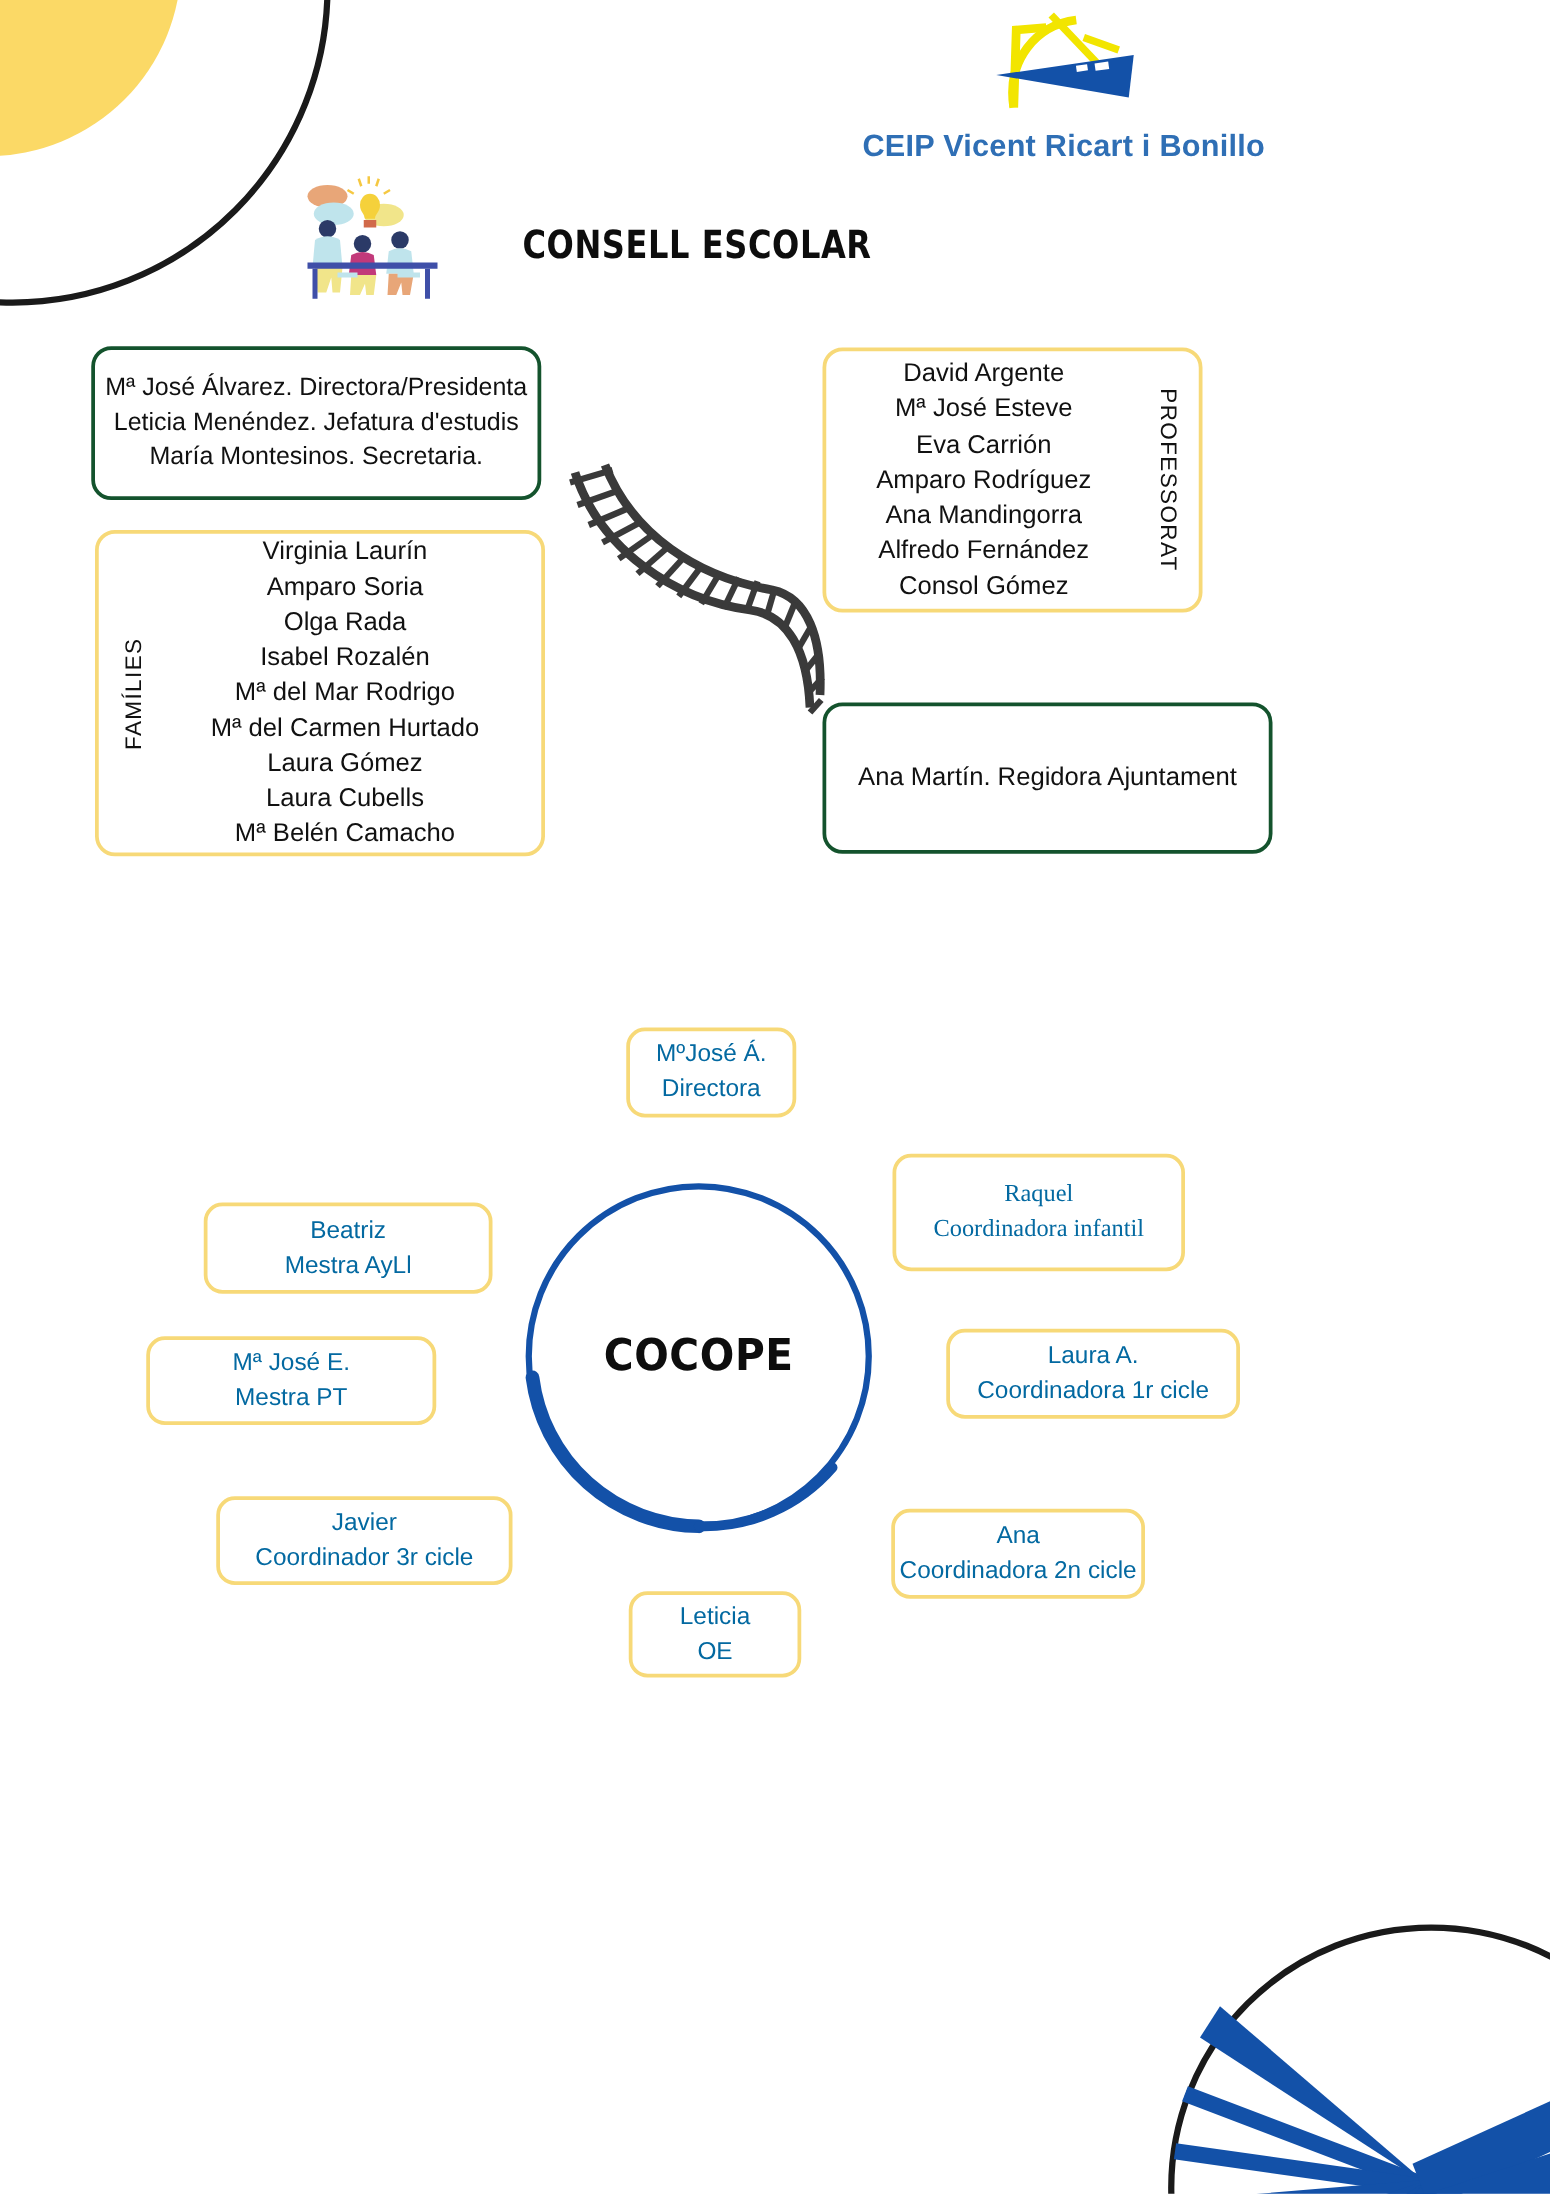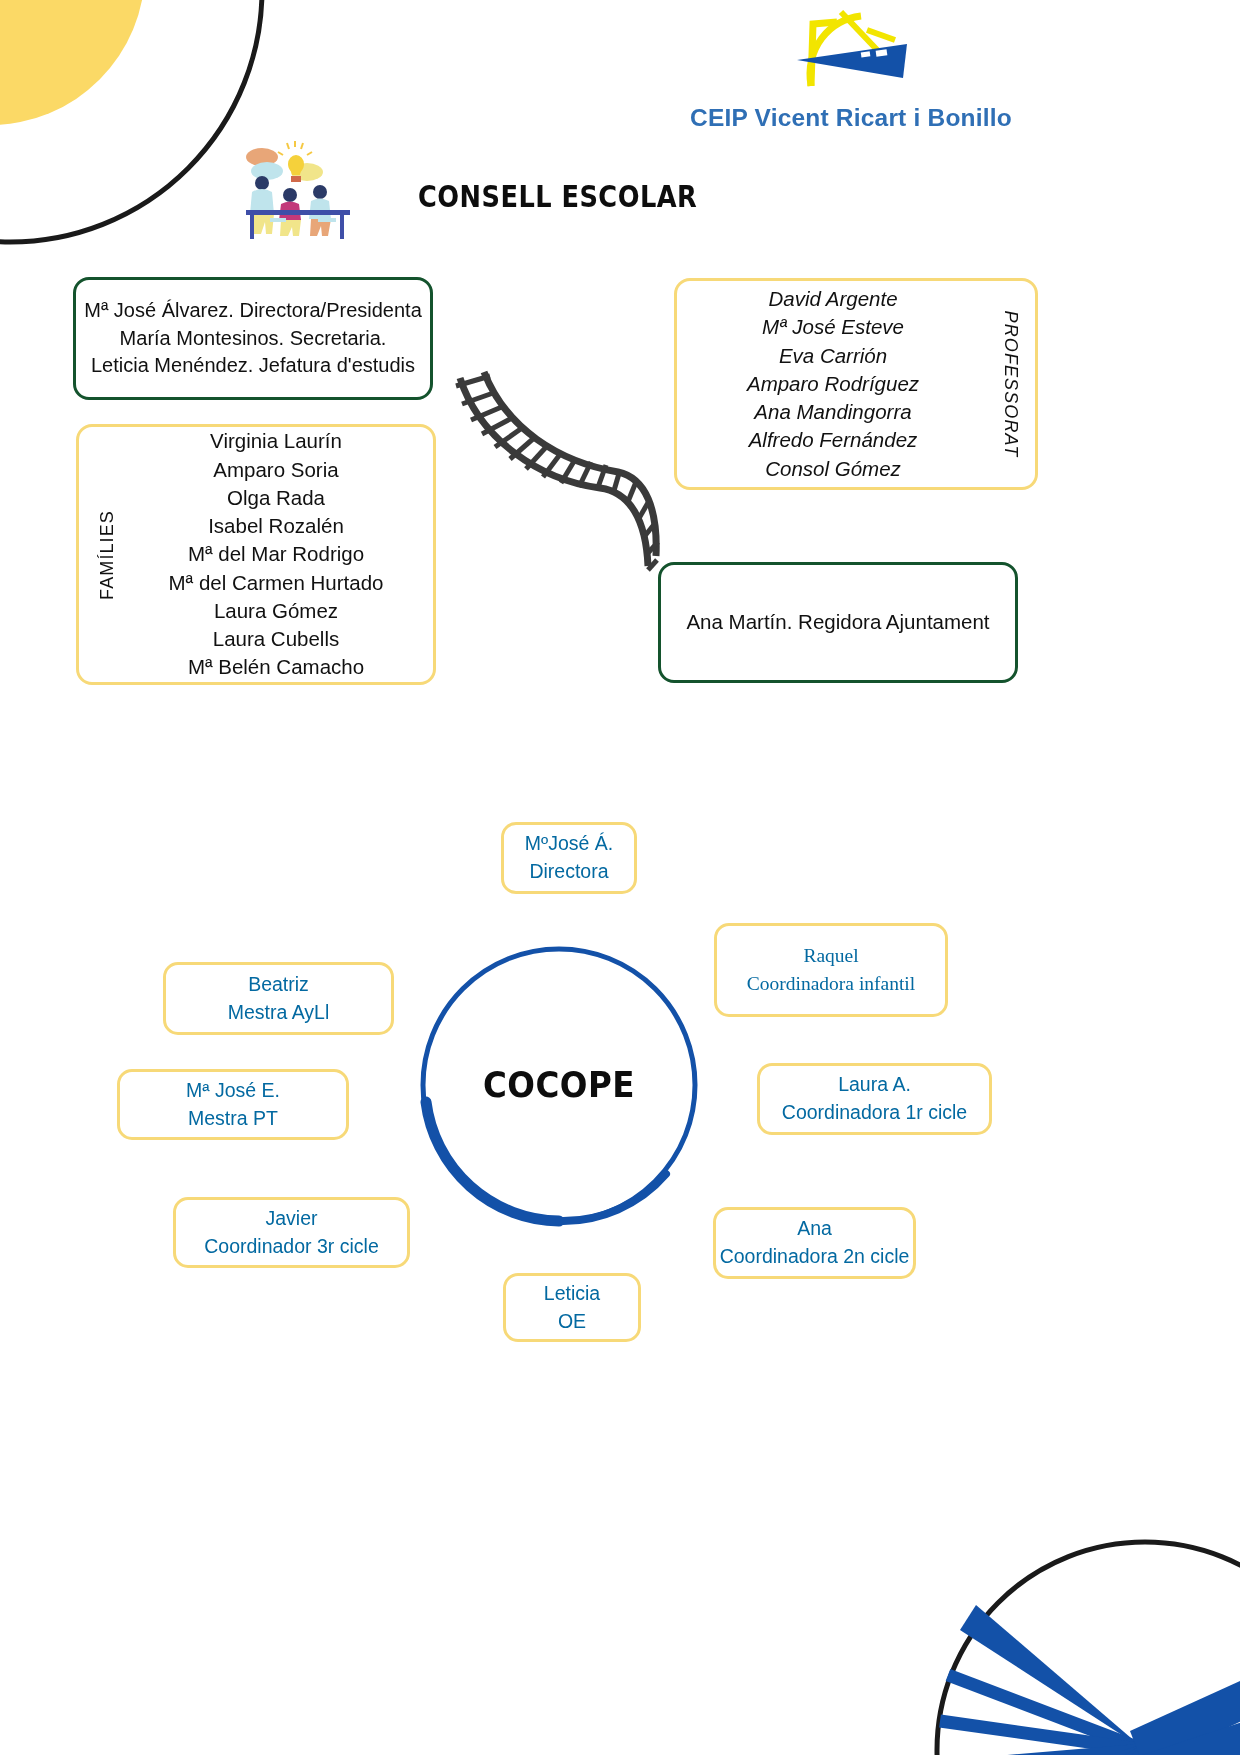--- a/index.html
+++ b/index.html
@@ -107,21 +107,21 @@
     letter-spacing: 1.1px;
     color: #111;
     white-space: nowrap;
   }
   .vlabel.up   { writing-mode: vertical-rl; transform: rotate(180deg); }
   .vlabel.down { writing-mode: vertical-rl; }
 
   
   #box-directiva { left: 73px;  top: 277px; width: 360px; height: 123px; }
   #box-families  { left: 76px;  top: 424px; width: 360px; height: 261px; }
-  #box-professorat { left: 674px; top: 278px; width: 364px; height: 212px; font-style: italic; }
+  #box-professorat { left: 658px; top: 278px; width: 304px; height: 212px; }
   #box-ajuntament  { left: 658px; top: 562px; width: 360px; height: 121px; }
 
   #box-directiva .names { font-size: 20px; }
   #box-families  .names { padding-left: 40px; }
   #box-professorat .names { padding-right: 46px; }
 
   
   .rail {
     position: absolute;
     left: 450px; top: 370px;
@@ -266,22 +266,22 @@
     <path d="M188 150 L 199 131"></path>
     <path d="M194 167 L 206 152"></path>
     <path d="M197 184 L 208 172"></path>
     <path d="M198 200 L 207 190"></path>
   </g>
 </svg>
 
 <div class="box blue" id="box-directiva">
   <div class="names">
     <div>Mª José Álvarez. Directora/Presidenta</div>
+    <div>Leticia Menéndez. Jefatura d'estudis</div>
     <div>María Montesinos. Secretaria.</div>
-    <div>Leticia Menéndez. Jefatura d'estudis</div>
   </div>
 </div>
 
 <div class="box yellow" id="box-families">
   <div class="vlabel up" style="left:18px; top:50%; transform:translateY(-50%) rotate(180deg);">FAMÍLIES</div>
   <div class="names">
     <div>Virginia Laurín</div>
     <div>Amparo Soria</div>
     <div>Olga Rada</div>
     <div>Isabel Rozalén</div>

